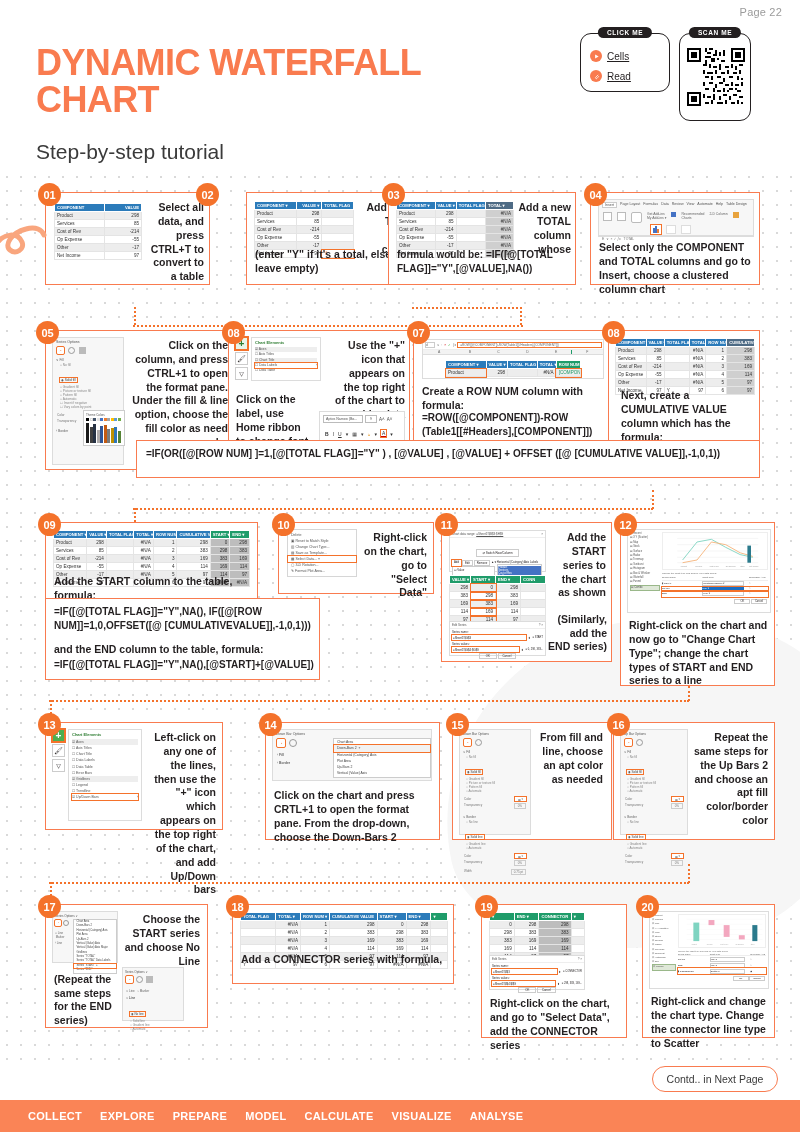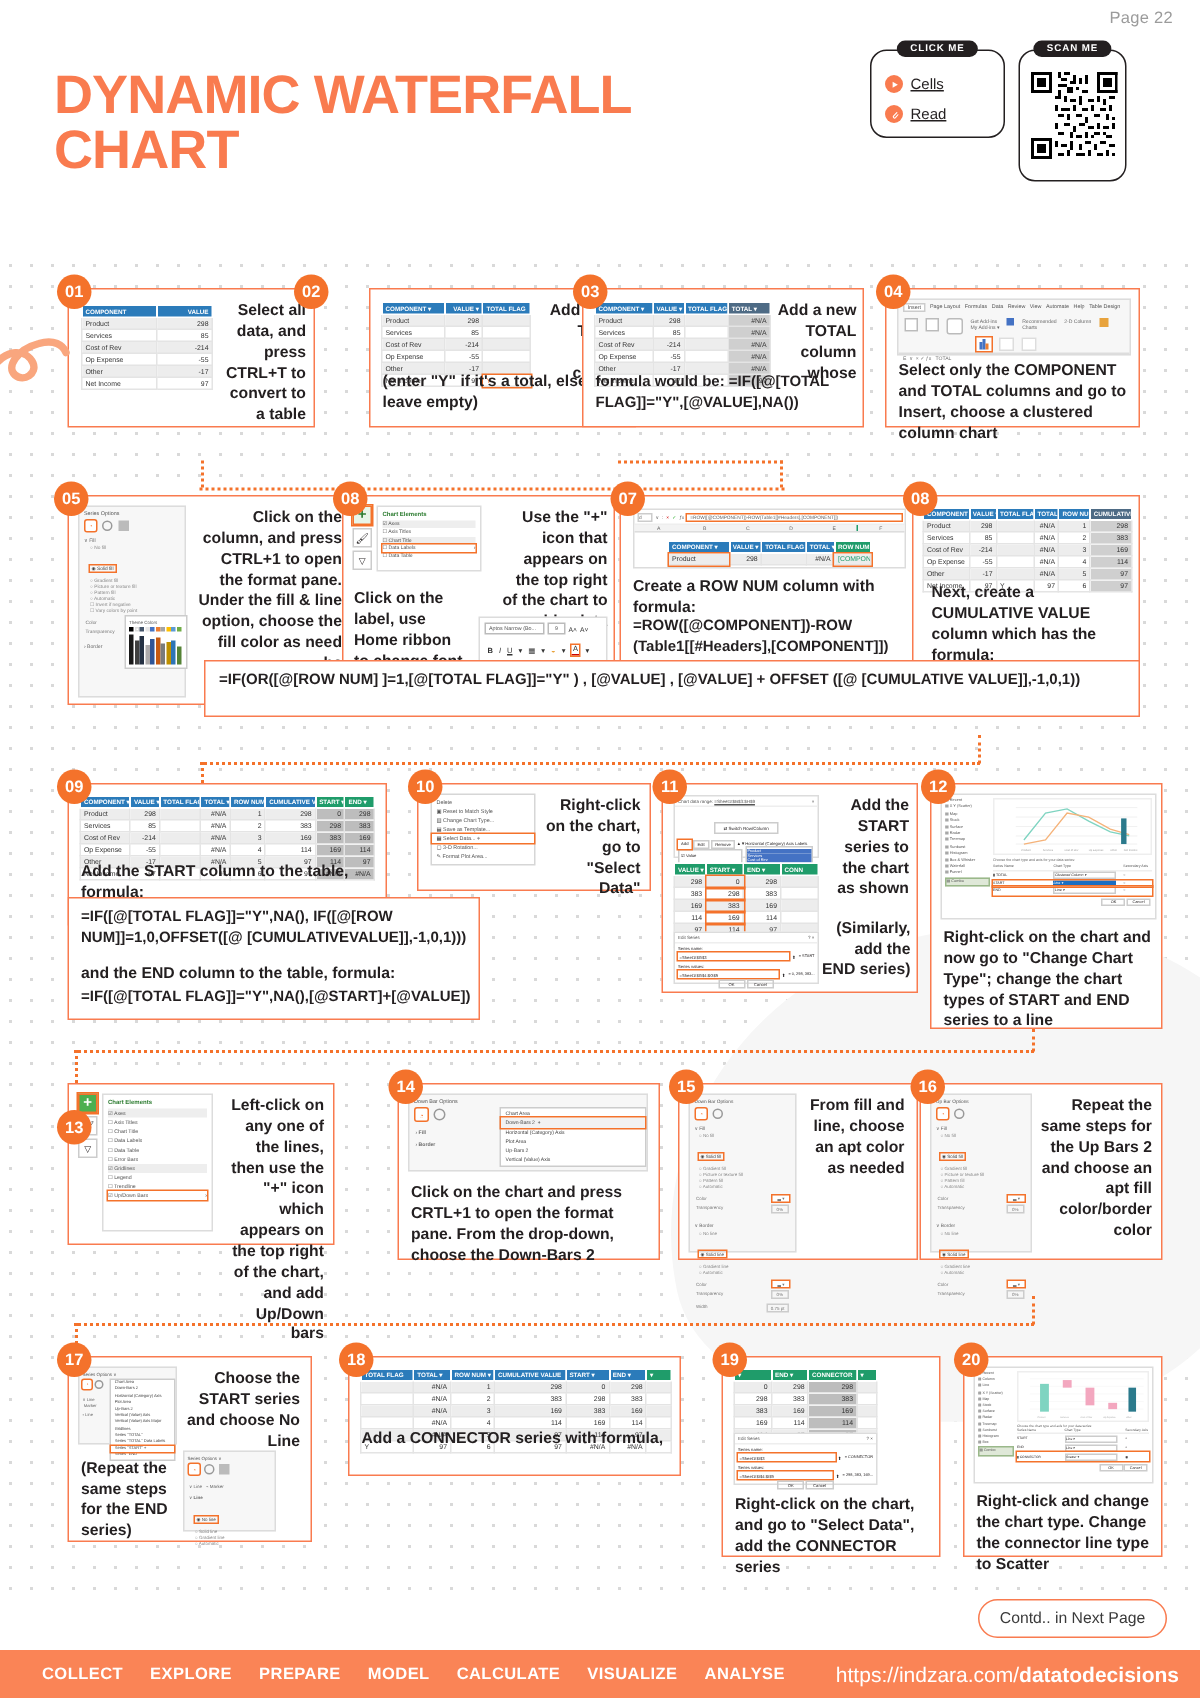--- a/index.html
+++ b/index.html
@@ -128,20 +128,21 @@
 </head>
 <body>
 
 <div class="dotgrid"></div>
 <div class="bgswoosh"></div>
 
 <div class="wrap">
 
   <div class="page-num">Page 22</div>
   <div class="title">DYNAMIC WATERFALL CHART</div>
+  <div class="subtitle">Step-by-step tutorial</div>
 
   <div class="clickme-box">
     <div class="boxtag">CLICK ME</div>
     <div class="link-row r1">
       <span class="lnk-ico">
         <svg width="7" height="7" viewBox="0 0 10 10">
             <polygon points="3,2.2 8,5 3,7.8" fill="#fff"></polygon>
           </svg>
       </span>
       <span class="lnk-txt">Cells</span>
@@ -971,21 +972,21 @@
             <div class="hl" style="display:flex;justify-content:space-between;">
                 <span>☑ Up/Down Bars</span>
                 <span>›</span>
               </div>
           </div>
         </div>
       </div>
     </div>
     <div class="ctext" style="position:absolute;left:104px;top:8px;width:66px;text-align:right;">Left-click on any one of the lines, then use the "+" icon which appears on the top right of the chart, and add Up/Down bars</div>
   </div>
-  <div class="badge" style="left:38px; top:740px;">13</div>
+  <div class="badge" style="left:38px; top:713px;">13</div>
 
   <div class="card" style="left:265px; top:722px; width:175px; height:118px;">
     <div class="pane" style="position:absolute;left:6px;top:6px;width:160px;height:52px;background:#f7f7f7;">
       <div style="font-size:3.6px;color:#555;padding:2px 3px;">Down Bar Options</div>
       <div style="display:flex;">
         <div style="width:38%;">
           <div style="display:flex;gap:4px;padding:1px 4px;">
             <span class="hl" style="width:8px;height:8px;border-radius:1px;background:#fff;display:flex;align-items:center;justify-content:center;font-size:4.5px;color:#F4722B;">◔</span>
             <span style="width:8px;height:8px;border-radius:50%;border:.5px solid #999;"></span>
           </div>
@@ -1374,18 +1375,15 @@
   <div class="footer">
     <div class="fnav">
       <span>COLLECT</span>
       <span>EXPLORE</span>
       <span>PREPARE</span>
       <span>MODEL</span>
       <span>CALCULATE</span>
       <span>VISUALIZE</span>
       <span>ANALYSE</span>
     </div>
-    <div class="furl">
-      <span>https://indzara.com/</span><b>datatodecisions</b>
-    </div>
   </div>
 
 </div>
 
 </body></html>

